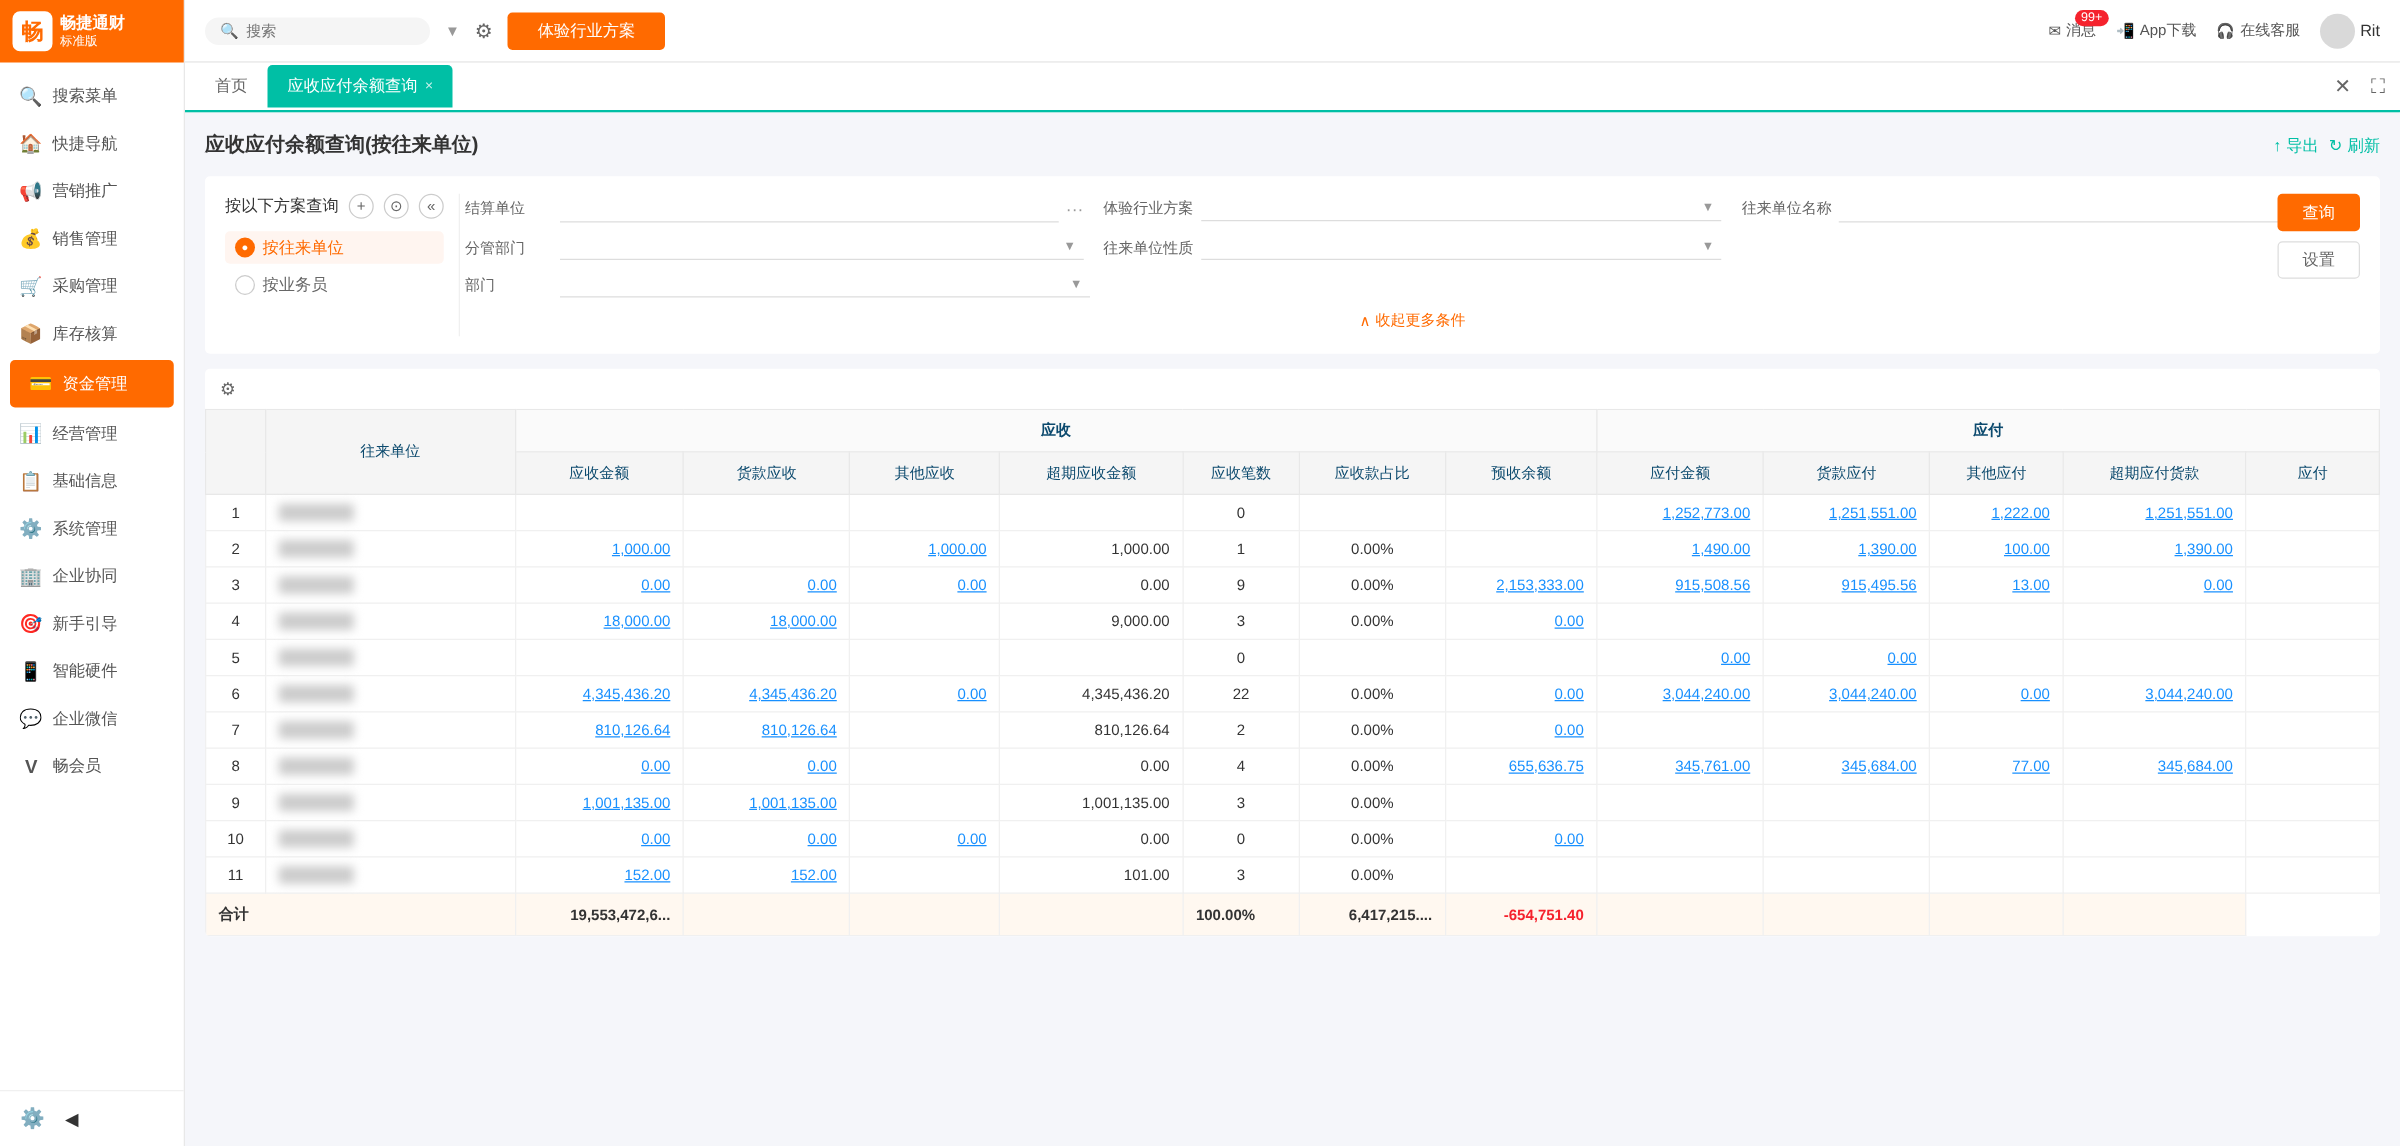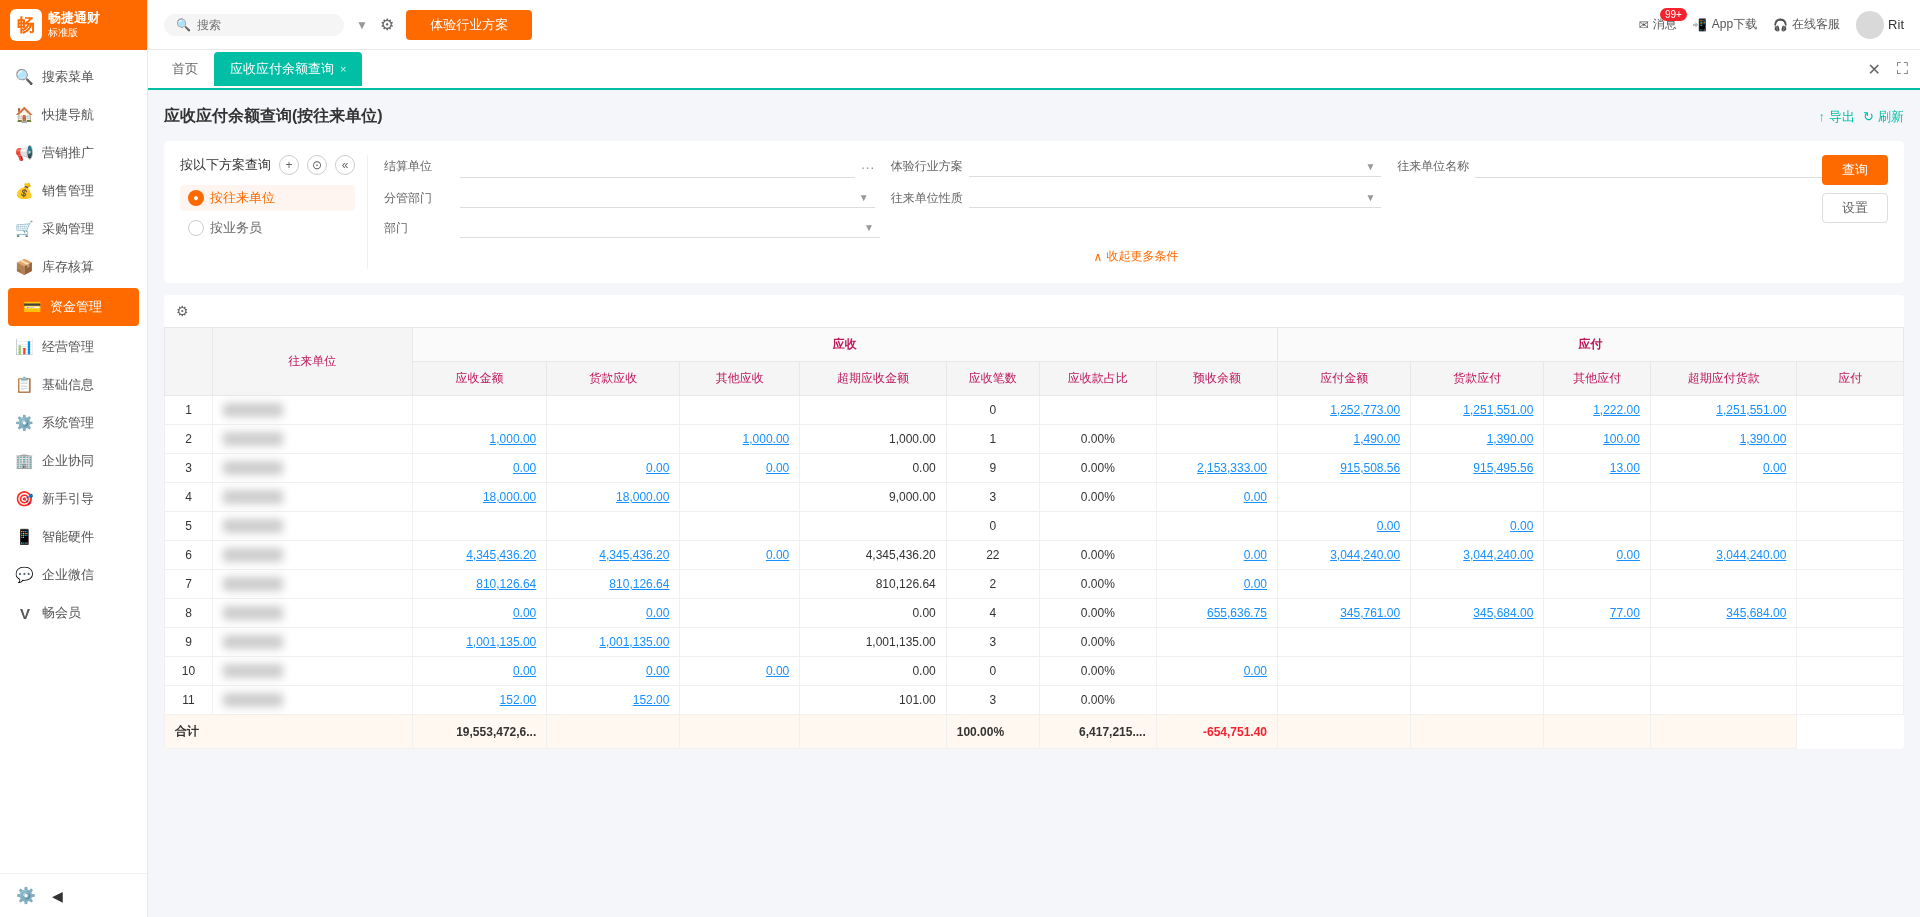--- a/index.html
+++ b/index.html
@@ -107,21 +107,21 @@
     .scheme-text { font-size: 13px; color: #ff6a00; }
     .scheme-text-gray { font-size: 13px; color: #666; }
 
     
     .table-container { background: #fff; border-radius: 4px; overflow: hidden; }
     .table-toolbar { padding: 8px 12px; display: flex; align-items: center; }
     .table-gear { font-size: 14px; color: #666; cursor: pointer; }
     table { width: 100%; border-collapse: collapse; font-size: 12px; }
     thead tr { background: #f5f5f5; }
     thead th {
-      padding: 8px 10px; text-align: center; color: #be185d; font-weight: normal;
+      padding: 8px 10px; text-align: center; color: #0c4a6e; font-weight: normal;
       border: 1px solid #e8e8e8; white-space: nowrap;
     }
     thead th.group-header { background: #fafafa; font-weight: bold; }
     tbody tr { border-bottom: 1px solid #f0f0f0; }
     tbody td { padding: 7px 10px; border: 1px solid #f0f0f0; text-align: center; color: #333; }
     tbody td.text-link { color: #1890ff; cursor: pointer; text-decoration: underline; }
     .tfoot-row { background: #fff8f0; font-weight: bold; }
     .tfoot-row td { padding: 8px 10px; border: 1px solid #f0f0f0; }
     .col-left { text-align: left; }
     .col-right { text-align: right; }
@@ -268,21 +268,21 @@
         </div>
         <div class="action-btn">
           <span>↻</span>
           <span>刷新</span>
         </div>
       </div>
     </div>
 
     <div style="background:#fff;border-radius:4px;padding:14px 16px;margin-bottom:12px;position:relative;">
 
-      <div style="display:flex;gap:16px;">
+      <div style="display:flex;gap:4px;">
 
         <div style="min-width:160px;border-right:1px solid #f0f0f0;padding-right:12px;">
           <div class="filter-label-row">
             <span class="filter-label">按以下方案查询</span>
             <span class="filter-add-btn">+</span>
             <span class="filter-add-btn">⊙</span>
             <span class="filter-add-btn">«</span>
           </div>
           <div class="scheme-item active">
             <div style="width:16px;height:16px;background:#ff6a00;border-radius:50%;display:flex;align-items:center;justify-content:center;">

